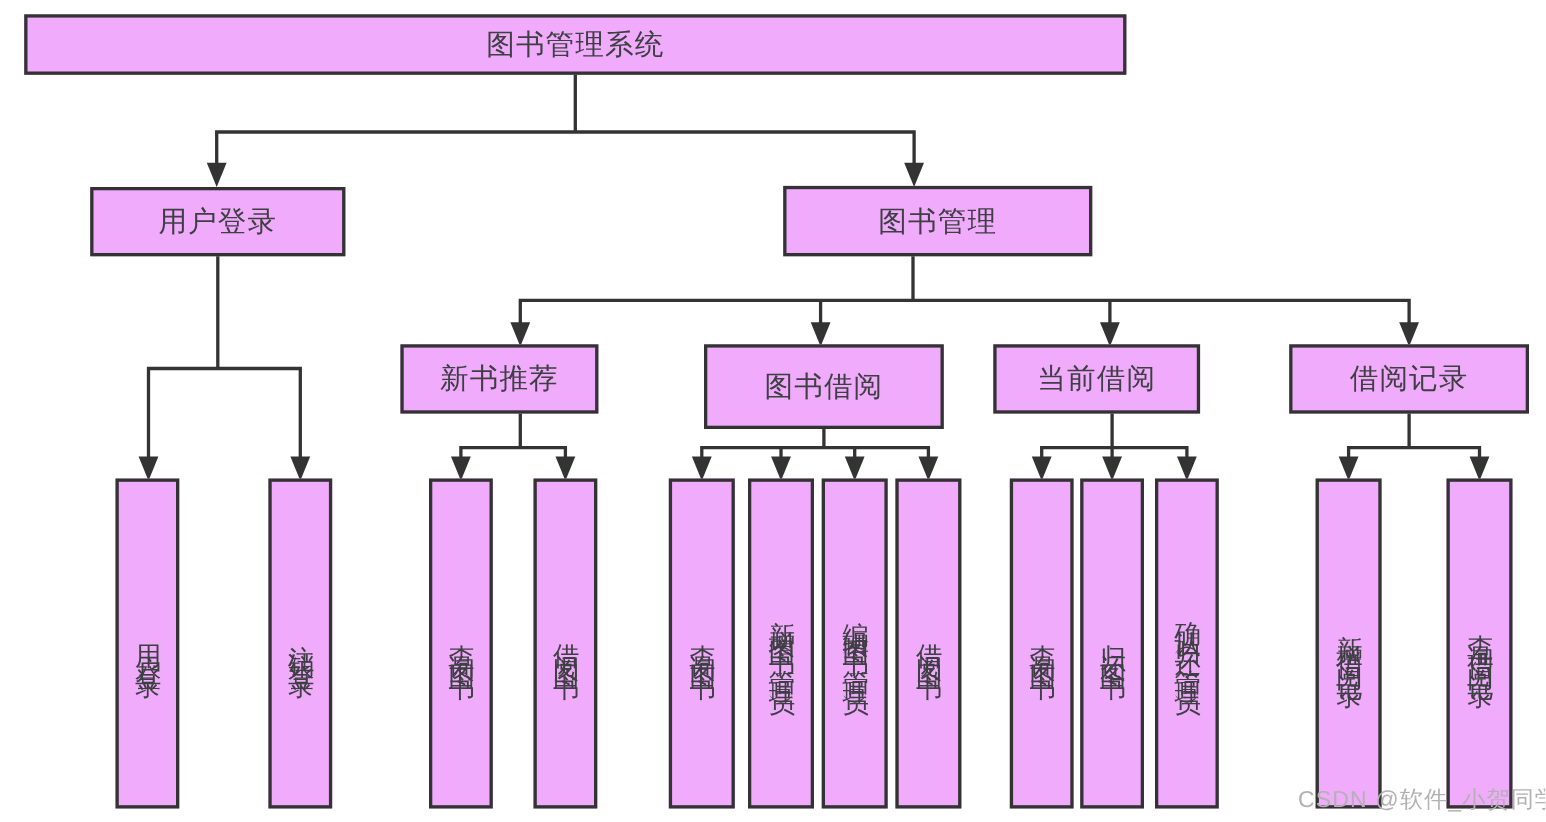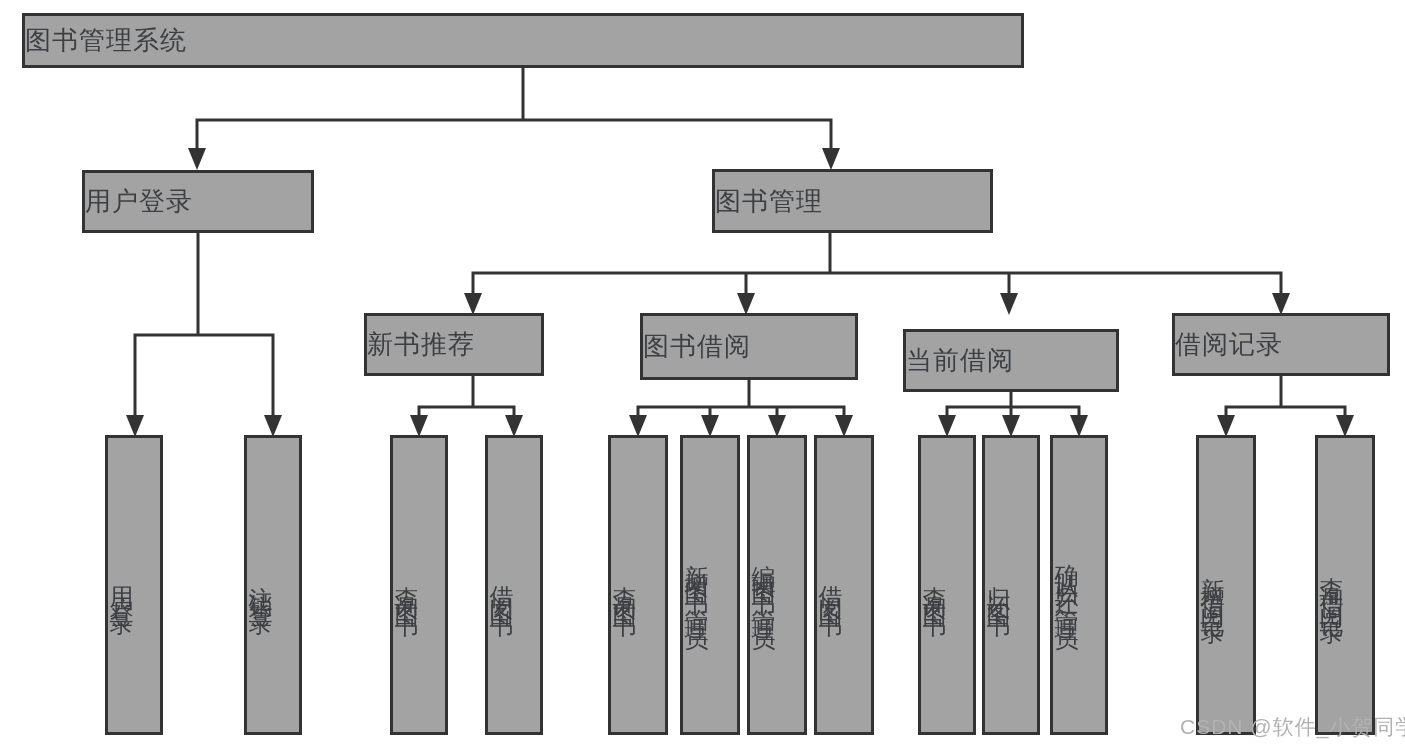--- a/index.html
+++ b/index.html
@@ -13,25 +13,25 @@
     overflow: hidden;
   }
   .connectors {
     position: absolute;
     left: 0; top: 0;
     width: 1405px; height: 747px;
   }
   .node {
     position: absolute;
     box-sizing: border-box;
-    background: #a3a3a3;
+    background: #f0abfc;
     border: 3px solid #333333;
     display: flex;
     align-items: center;
-    justify-content: flex-start;
+    justify-content: center;
   }
   .hnode { font-size: 26px; letter-spacing: 1px; }
   .vnode span {
     writing-mode: vertical-rl;
     font-size: 24px;
     letter-spacing: 9px;
     line-height: 1.15;
   }
   .watermark {
     position: absolute;
@@ -92,24 +92,24 @@
   <div class="node hnode" style="left:82px; top:170px; width:232px; height:63px;">
     <span>用户登录</span>
   </div>
   <div class="node hnode" style="left:712px; top:169px; width:281px; height:64px;">
     <span>图书管理</span>
   </div>
 
   <div class="node hnode" style="left:364px; top:313px; width:180px; height:63px;">
     <span>新书推荐</span>
   </div>
-  <div class="node hnode" style="left:640px; top:313px; width:218px; height:67px;">
+  <div class="node hnode" style="left:640px; top:313px; width:218px; height:77px;">
     <span>图书借阅</span>
   </div>
-  <div class="node hnode" style="left:903px; top:313px; width:216px; height:63px;margin-top:16px;">
+  <div class="node hnode" style="left:903px; top:313px; width:188px; height:63px;">
     <span>当前借阅</span>
   </div>
   <div class="node hnode" style="left:1172px; top:313px; width:218px; height:63px;">
     <span>借阅记录</span>
   </div>
 
   <div class="node vnode" style="left:105px; top:435px; width:58px; height:300px;">
     <span>用户登录</span>
   </div>
   <div class="node vnode" style="left:244px; top:435px; width:58px; height:300px;">

